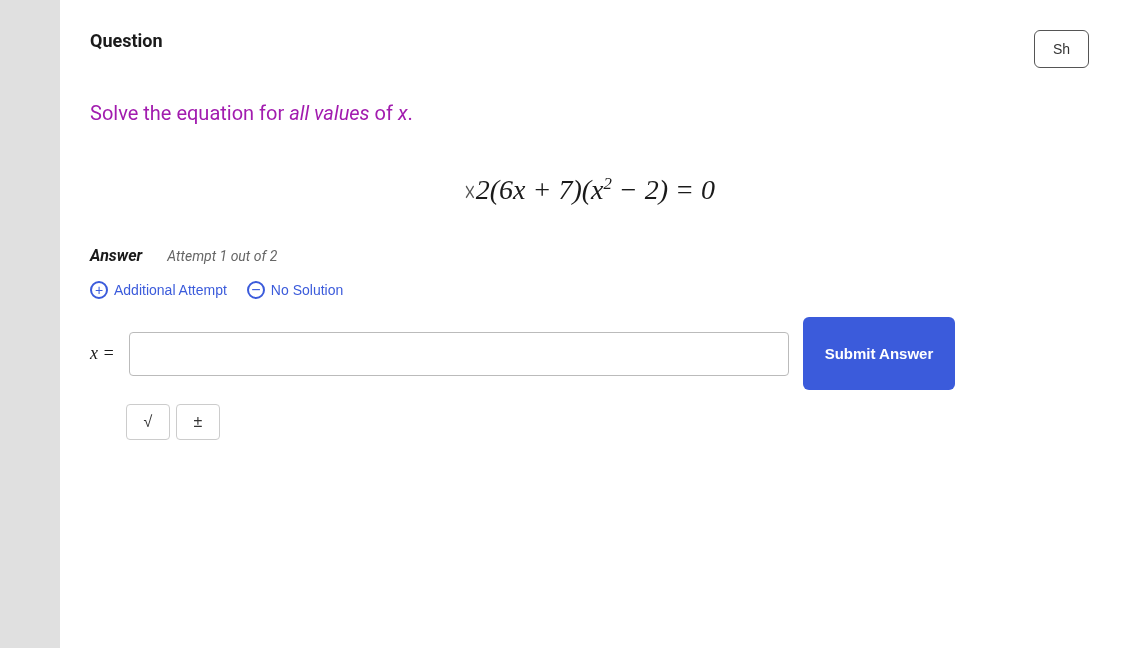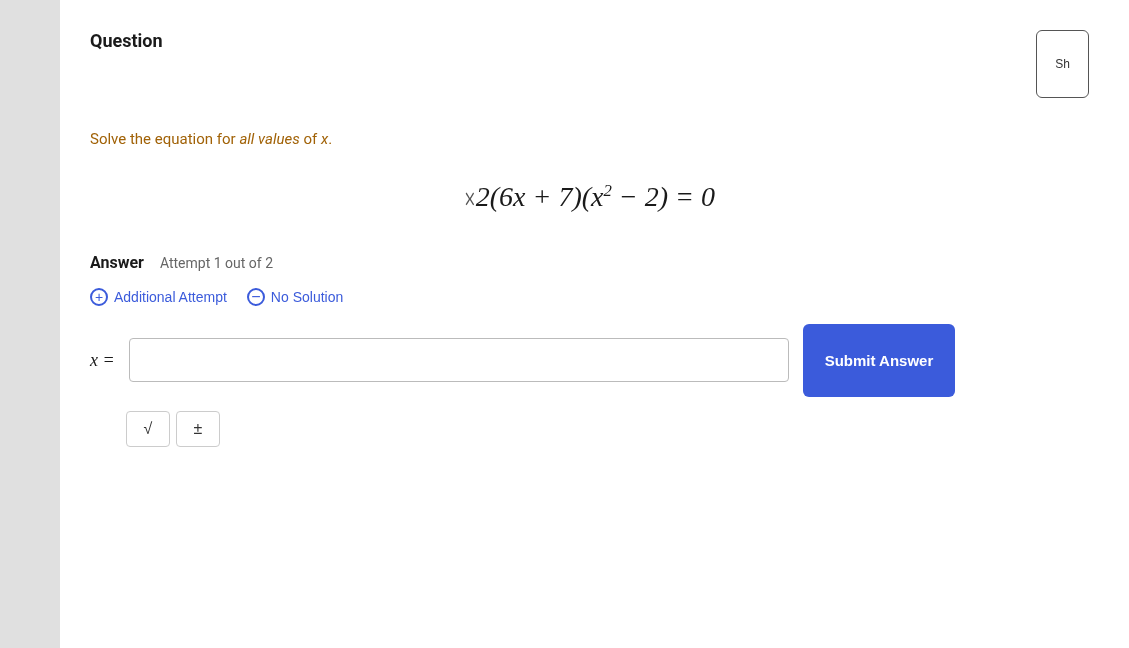--- a/index.html
+++ b/index.html
@@ -90,40 +90,40 @@
       height: 0;
       border-top: 5px solid transparent;
       border-bottom: 5px solid transparent;
       border-left: 8px solid #555;
       margin-left: 2px;
     }
 
     .show-btn {
       border: 1.5px solid #555;
       border-radius: 6px;
-      padding: 26px 18px;
+      padding: 10px 18px;
       background: white;
       cursor: pointer;
-      font-size: 12px;
+      font-size: 14px;
       color: #333;
     }
 
     .problem-text {
-      font-size: 15px;
-      color: #a16207;
+      font-size: 20px;
+      color: #a21caf;
       line-height: 1.5;
     }
 
     .problem-text em {
       font-style: italic;
     }
 
     .equation-container {
       text-align: center;
-      margin: 30px 0 40px 0;
+      margin: 46px 0 40px 0;
     }
 
     .equation {
       font-size: 28px;
       color: #1a1a1a;
       font-family: 'Times New Roman', Times, serif;
       font-style: italic;
     }
 
     .eq-cursor {
@@ -138,22 +138,23 @@
       vertical-align: super;
     }
 
     .answer-section {
       margin-top: 20px;
     }
 
     .answer-header {
       display: flex;
       align-items: baseline;
-      gap: 16px;
+      gap: 25px;
       margin-bottom: 16px;
+      font-style: italic;
     }
 
     .answer-label {
       font-size: 16px;
       font-weight: 700;
       color: #1a1a1a;
     }
 
     .attempt-text {
       font-size: 14px;

